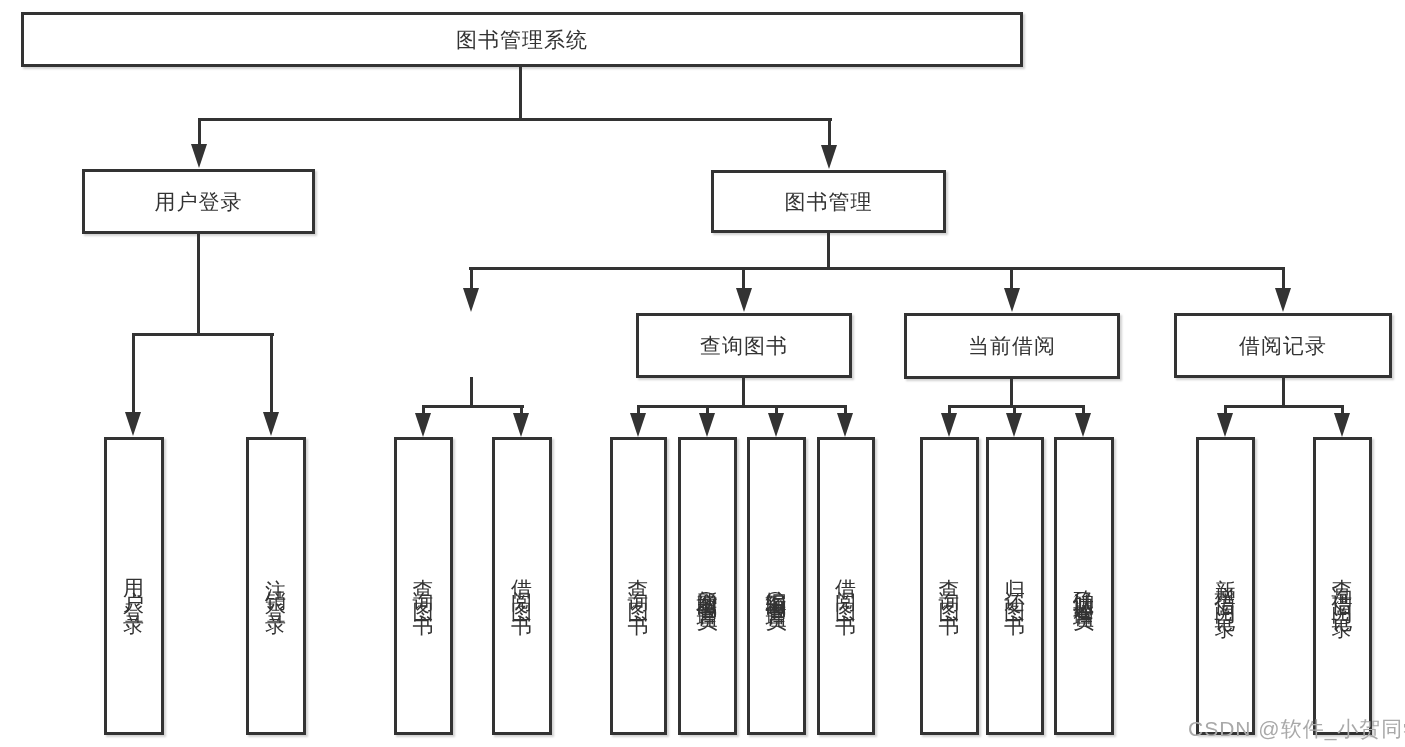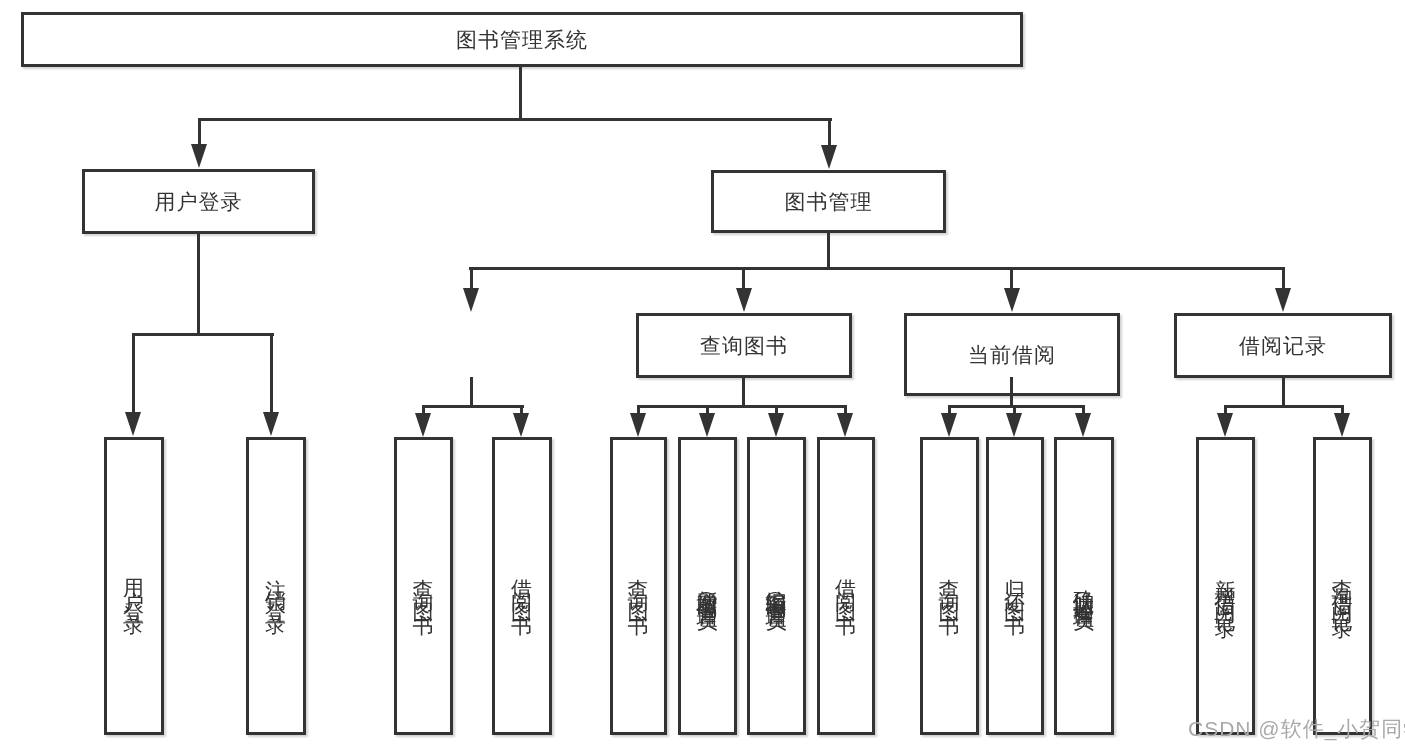--- a/index.html
+++ b/index.html
@@ -85,21 +85,21 @@
 
   <div class="node" style="left:711px; top:170px; width:235px; height:63px;">
     <span>图书管理</span>
   </div>
 
 
   <div class="node" style="left:636px; top:313px; width:216px; height:65px;">
     <span>查询图书</span>
   </div>
 
-  <div class="node" style="left:904px; top:313px; width:216px; height:83px;">
+  <div class="node" style="left:904px; top:313px; width:216px; height:66px;">
     <span>当前借阅</span>
   </div>
 
   <div class="node" style="left:1174px; top:313px; width:218px; height:65px;">
     <span>借阅记录</span>
   </div>
 
   <div class="leaf" style="left:104px; width:60px;">
     <span class="vtext">用户登录</span>
   </div>

